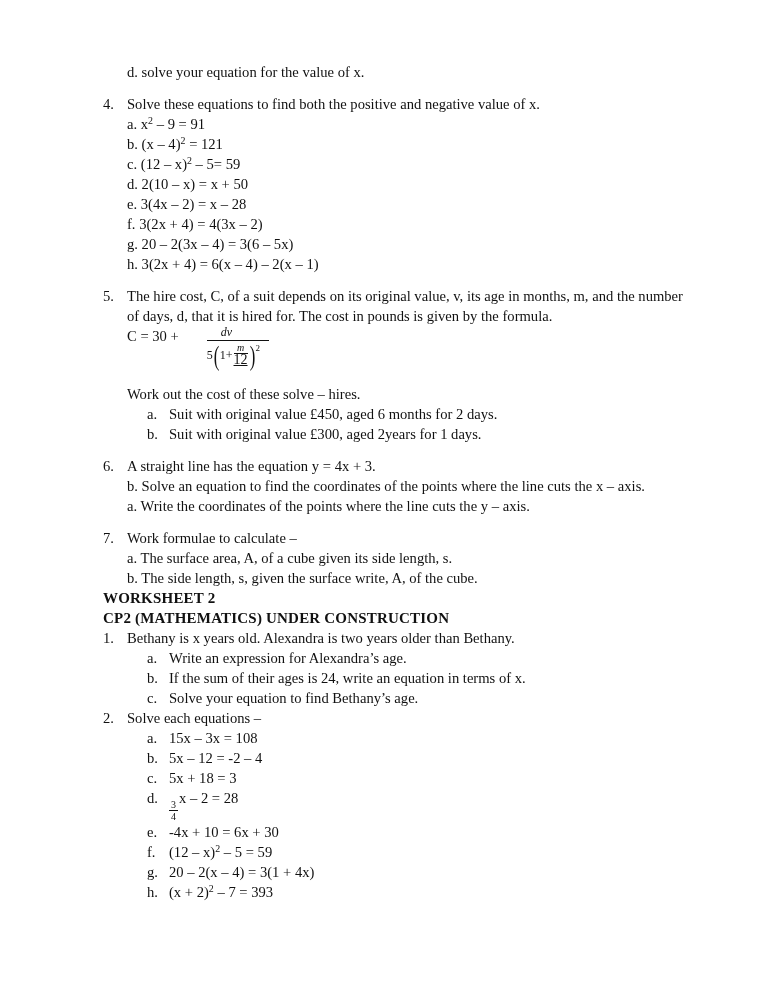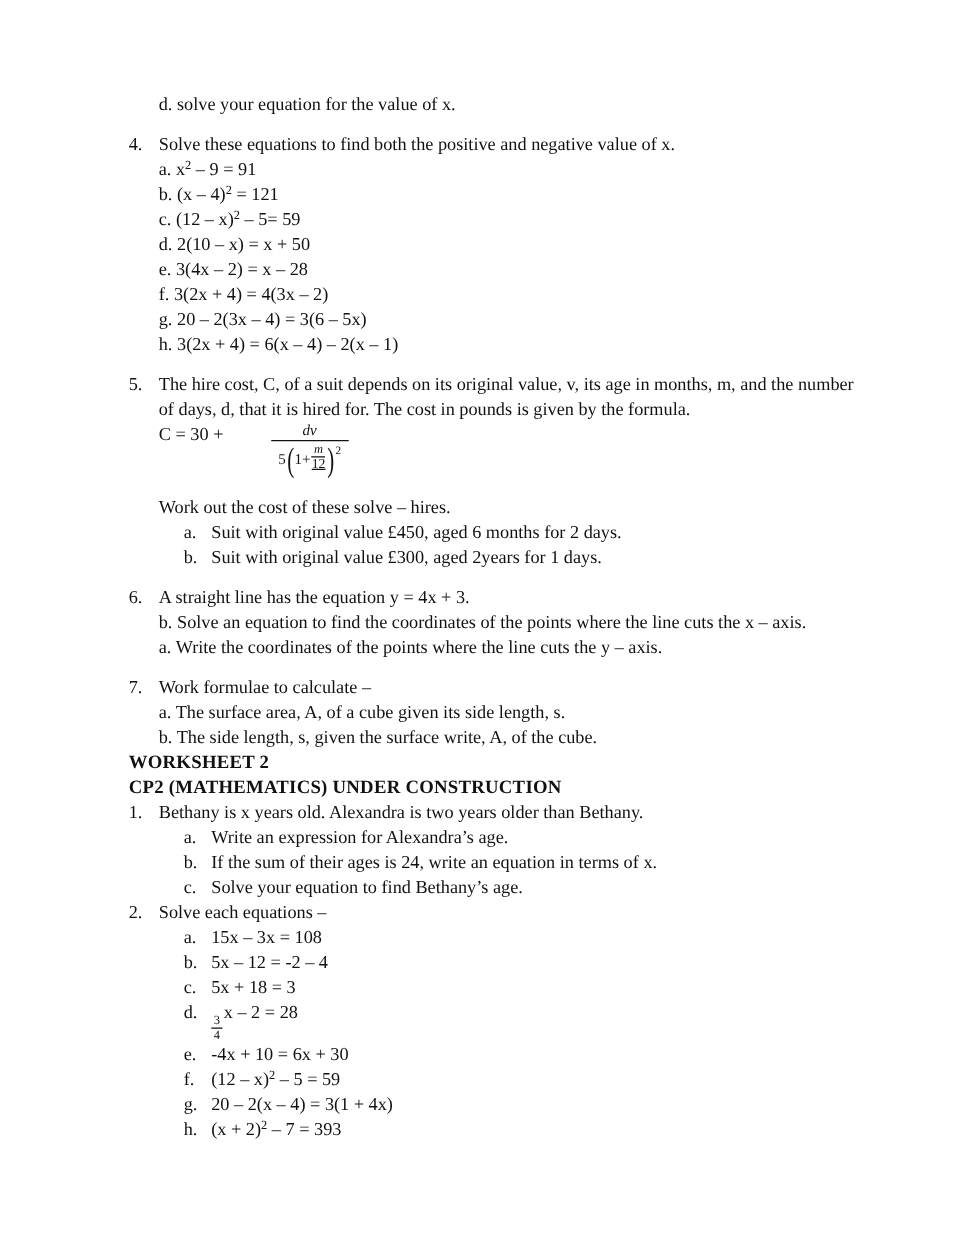--- a/index.html
+++ b/index.html
@@ -17,21 +17,21 @@
   .page {
     position: relative;
     width: 765px;
     height: 990px;
     background: #ffffff;
     overflow: hidden;
   }
   .content {
     position: absolute;
     left: 103px;
-    top: 74px;
+    top: 62px;
     width: 604px;
   }
 
   
   .qitem {
     display: flex;
     align-items: flex-start;
     font-size: 14.6px;
     line-height: 20px;
   }
@@ -92,22 +92,20 @@
     padding-left: 24px;
     height: 58px;
     gap: 28px;
   }
   .formula-lead {
     padding-top: 0px;
   }
   .bigfrac {
     display: inline-flex;
     flex-direction: column;
-    align-items: center;
-    margin-left: 10px;
     vertical-align: top;
   }
   .bigfrac .numer {
     font-style: italic;
     font-size: 12px;
     padding: 0 14px 1px 14px;
     line-height: 13px;
   }
   .bigfrac .bar {
     width: 100%;
@@ -139,21 +137,21 @@
     margin: 0 1px;
     position: relative;
     top: -1px;
   }
   .smallfrac .n {
     font-size: 10px;
     line-height: 10px;
     font-style: italic;
   }
   .smallfrac .d {
-    font-size: 11px;
+    font-size: 14px;
     line-height: 11px;
     text-decoration: underline;
   }
   .smallfrac .b {
     width: 100%;
     min-width: 11px;
     height: 1px;
     background: #111111;
   }
   .exp2 {

